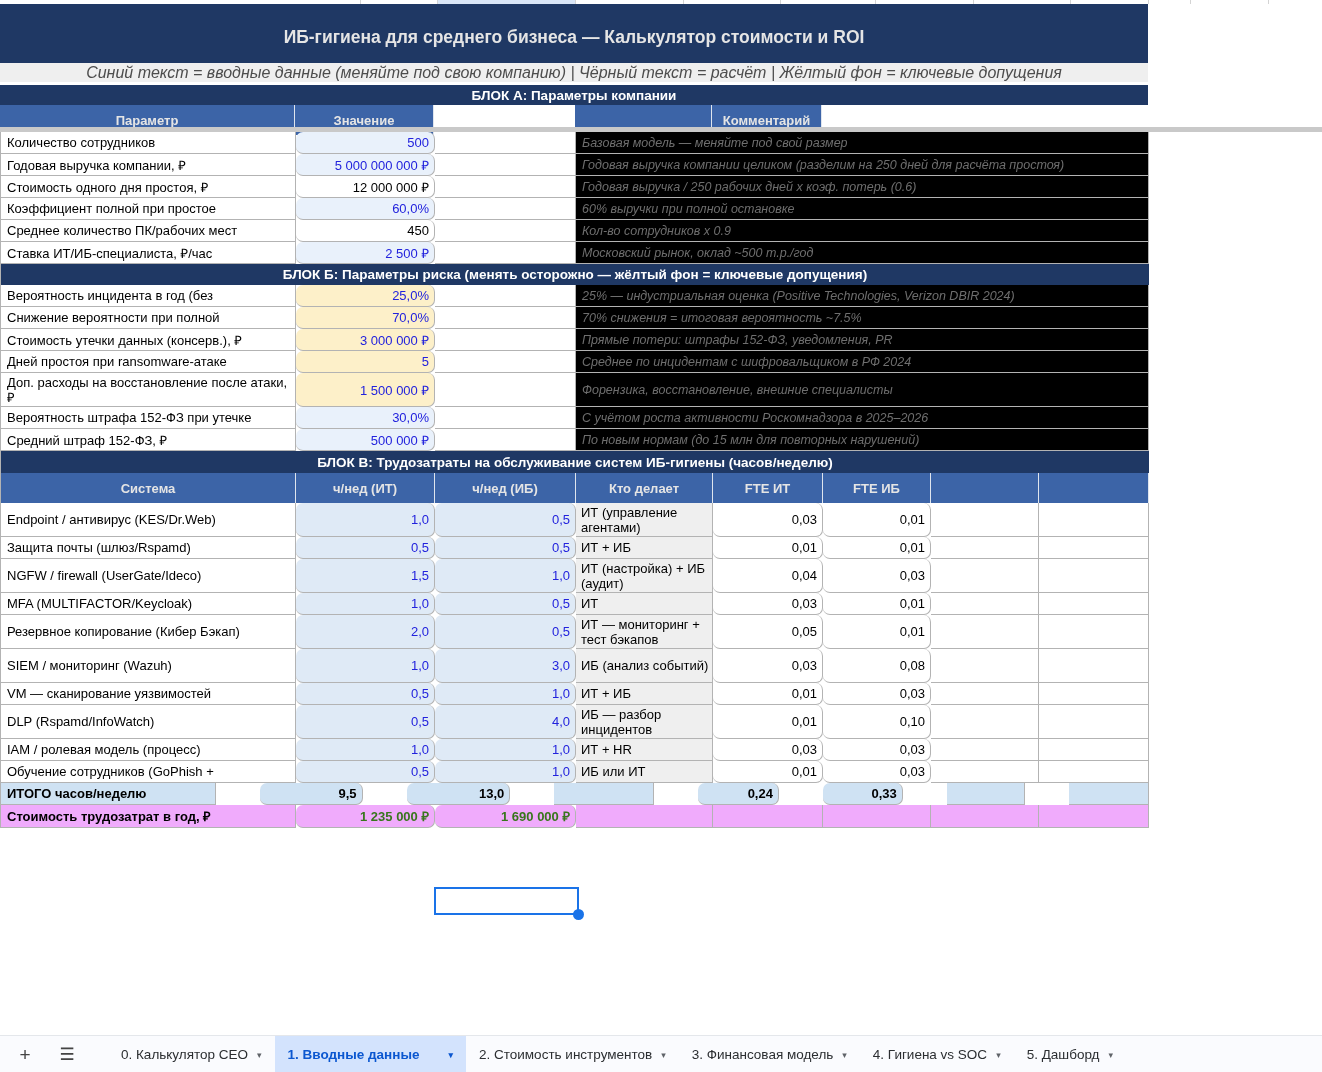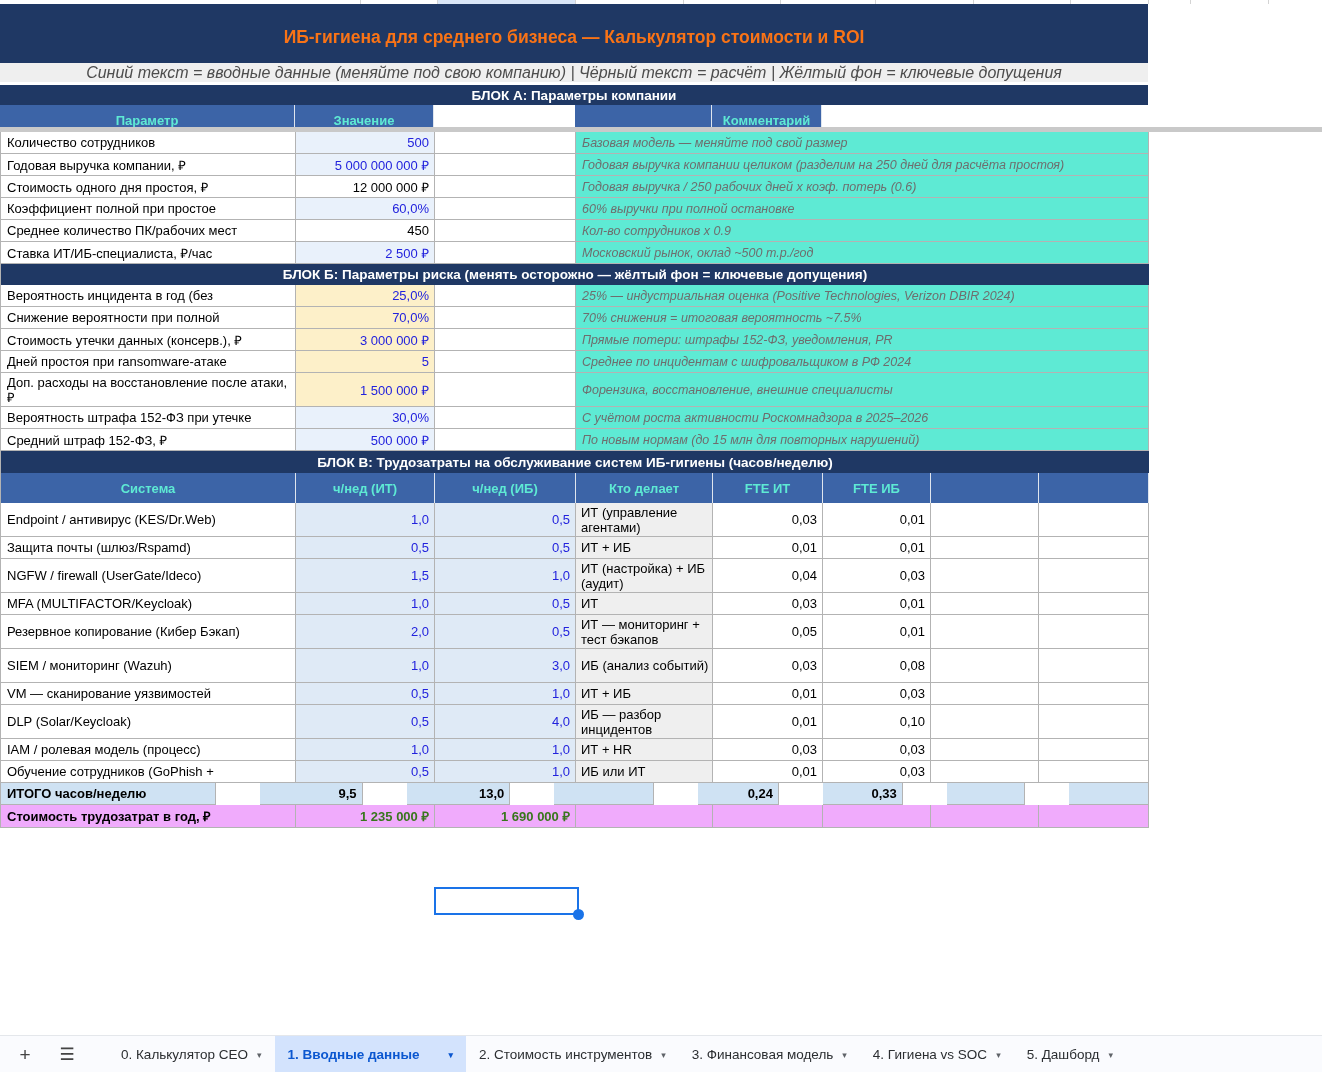--- a/index.html
+++ b/index.html
@@ -6,44 +6,44 @@
   #app{position:relative;width:1322px;height:1072px;background:#fff;overflow:hidden;
        font-family:"Liberation Sans",sans-serif;color:#000;}
 
   
   #top-strip{position:absolute;left:0;top:0;width:1322px;height:4px;background:#fff;}
   #top-strip .hl{position:absolute;top:0;height:4px;background:#d9e6f7;}
   #top-strip .gl{position:absolute;top:0;width:1px;height:4px;background:#d4d4d4;}
 
   
   .band{position:absolute;left:0;width:1148px;display:flex;align-items:center;justify-content:center;}
-  #title-bar{top:4px;height:67px;background:#1f3864;color:#f97316;font-size:17.5px;font-weight:bold;}
+  #title-bar{top:4px;height:67px;background:#1f3864;color:#e5e5e5;font-size:17.5px;font-weight:bold;}
   #legend-bar{top:63px;height:19px;background:#efefef;color:#4d4d4d;font-size:16px;font-style:italic;}
   #blocka-bar{top:85px;height:20px;background:#1f3864;color:#fff;font-size:13.5px;font-weight:bold;}
 
   
   #colheader-a{position:absolute;left:0;top:105px;width:1148px;height:22px;display:flex;}
   .hcell{box-sizing:border-box;height:30px;display:flex;align-items:center;justify-content:center;
-         background:#3c64a7;color:#5eead4;font-size:13px;font-weight:bold;border-right:1px solid #dfe5ee;}
+         background:#3c64a7;color:#e5e5e5;font-size:13px;font-weight:bold;border-right:1px solid #dfe5ee;}
   .hcell.plain{background:#fff;border-right:none;}
 
   #frozen-divider{position:absolute;left:0;top:127px;width:1322px;height:5px;background:#c9c9c9;}
 
   
   #table{position:absolute;left:0;top:132px;width:1148px;border-left:1px solid #b3b3b3;}
   .row{display:flex;width:1148px;}
   .cell{box-sizing:border-box;border-right:1px solid #b3b3b3;border-bottom:1px solid #b3b3b3;
         display:flex;align-items:center;font-size:13px;overflow:hidden;background:#fff;}
   .c1{width:295px;} .c2{width:139px;} .c3{width:141px;} .c4{width:137px;}
   .c5{width:110px;} .c6{width:108px;} .c7{width:108px;} .c8{width:110px;}
   .cmerge{width:573px;}
   .lbl{padding-left:6px;white-space:nowrap;}
   .lbl.wrap{white-space:normal;line-height:15px;}
-  .val{justify-content:flex-end;padding-right:5px;white-space:nowrap;}
-  .comment{padding-left:6px;background:#5eead4;color:#6e6e6e;font-style:italic;font-size:12.5px;white-space:nowrap;}
+  .val{justify-content:flex-end;padding-right:5px;white-space:nowrap;border-radius:7px;}
+  .comment{padding-left:6px;background:#000000;color:#6e6e6e;font-style:italic;font-size:12.5px;white-space:nowrap;}
   .who{padding-left:5px;background:#efefef;white-space:normal;line-height:15px;}
   .bg-input{background:#e9f1fb;}
   .bg-yellow{background:#fdf0c9;}
   .bg-hours{background:#dfeaf6;}
   .txt-blue{color:#2222dd;}
   .bold{font-weight:bold;}
   .section-band{height:21px;background:#1f3864;color:#fff;font-size:13.5px;font-weight:bold;
                 display:flex;align-items:center;justify-content:center;border-bottom:none;width:1148px;}
   #blockc-colheader{display:flex;width:1148px;}
   .bg-total .cell,.row.bg-total .cell{background:#cfe2f3;}
@@ -268,21 +268,21 @@
           <div class="cell lbl c1">VM — сканирование уязвимостей</div>
           <div class="cell val c2 bg-hours txt-blue">0,5</div>
           <div class="cell val c3 bg-hours txt-blue">1,0</div>
           <div class="cell who c4">ИТ + ИБ</div>
           <div class="cell val c5">0,01</div>
           <div class="cell val c6">0,03</div>
           <div class="cell c7"></div>
           <div class="cell c8"></div>
         </div>
         <div class="row" style="height: 34px;">
-          <div class="cell lbl c1">DLP (Solar/Keycloak)</div>
+          <div class="cell lbl c1">DLP (Rspamd/InfoWatch)</div>
           <div class="cell val c2 bg-hours txt-blue">0,5</div>
           <div class="cell val c3 bg-hours txt-blue">4,0</div>
           <div class="cell who c4">ИБ — разбор инцидентов</div>
           <div class="cell val c5">0,01</div>
           <div class="cell val c6">0,10</div>
           <div class="cell c7"></div>
           <div class="cell c8"></div>
         </div>
         <div class="row" style="height: 22px;">
           <div class="cell lbl c1">IAM / ролевая модель (процесс)</div>

